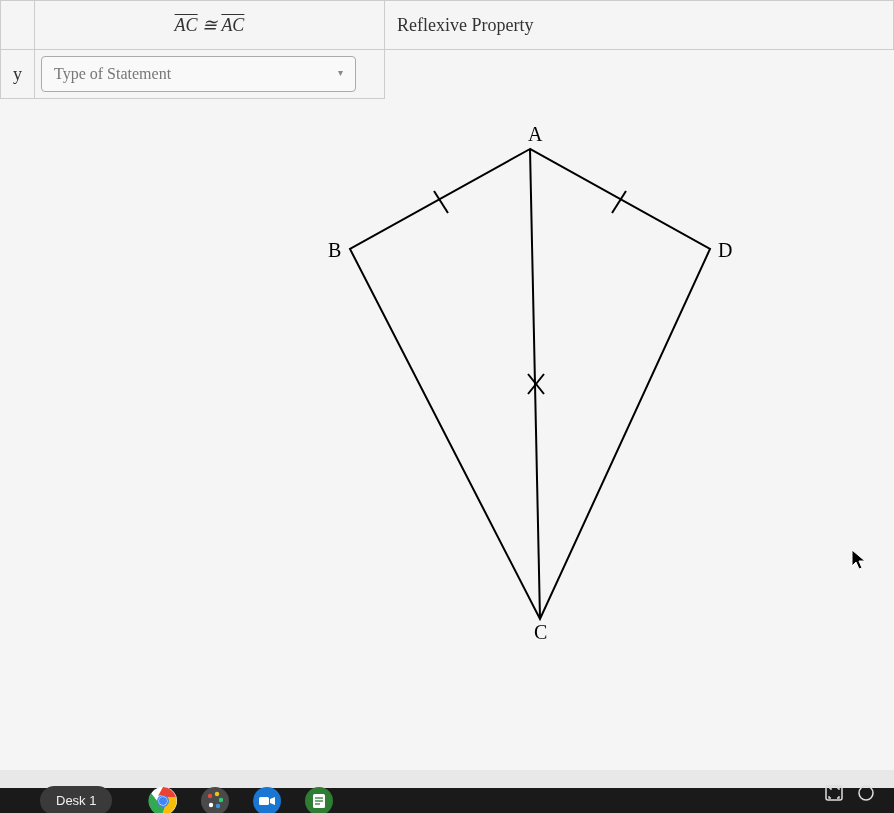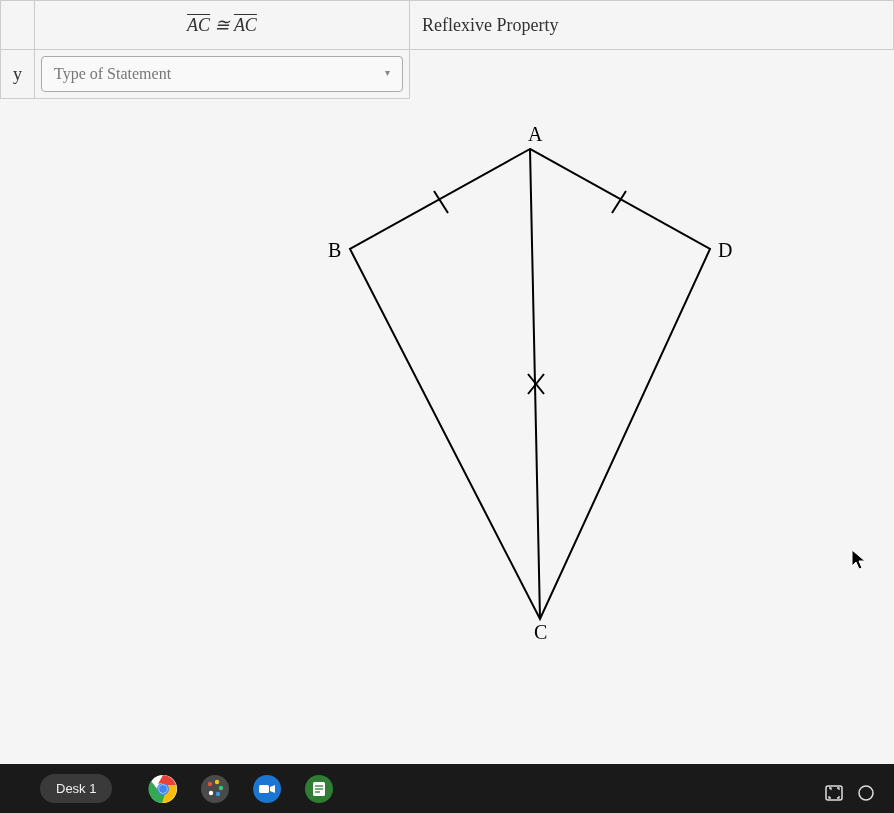--- a/index.html
+++ b/index.html
@@ -48,21 +48,21 @@
     }
     .math-line {
       line-height: 1.8;
     }
     .dropdown {
       display: inline-block;
       border: 1px solid #aaa;
       border-radius: 4px;
       background: #f9f9f9;
       padding: 8px 12px;
-      width: 362px;
+      width: 315px;
       color: #777;
       font-family: Georgia, serif;
       font-size: 16px;
       position: relative;
       cursor: pointer;
     }
     .dropdown::after {
       content: "▾";
       position: absolute;
       right: 12px;
@@ -92,21 +92,21 @@
       right: 25px;
       top: 450px;
       font-size: 22px;
       color: #222;
     }
     .taskbar {
       position: absolute;
       bottom: 0;
       left: 0;
       right: 0;
-      height: 49px;
+      height: 25px;
       background: #1a1a1a;
       display: flex;
       align-items: center;
       padding-left: 40px;
     }
     .desk-pill {
       background: #3a3a3a;
       color: #f0f0f0;
       font-family: Arial, sans-serif;
       font-size: 13px;

